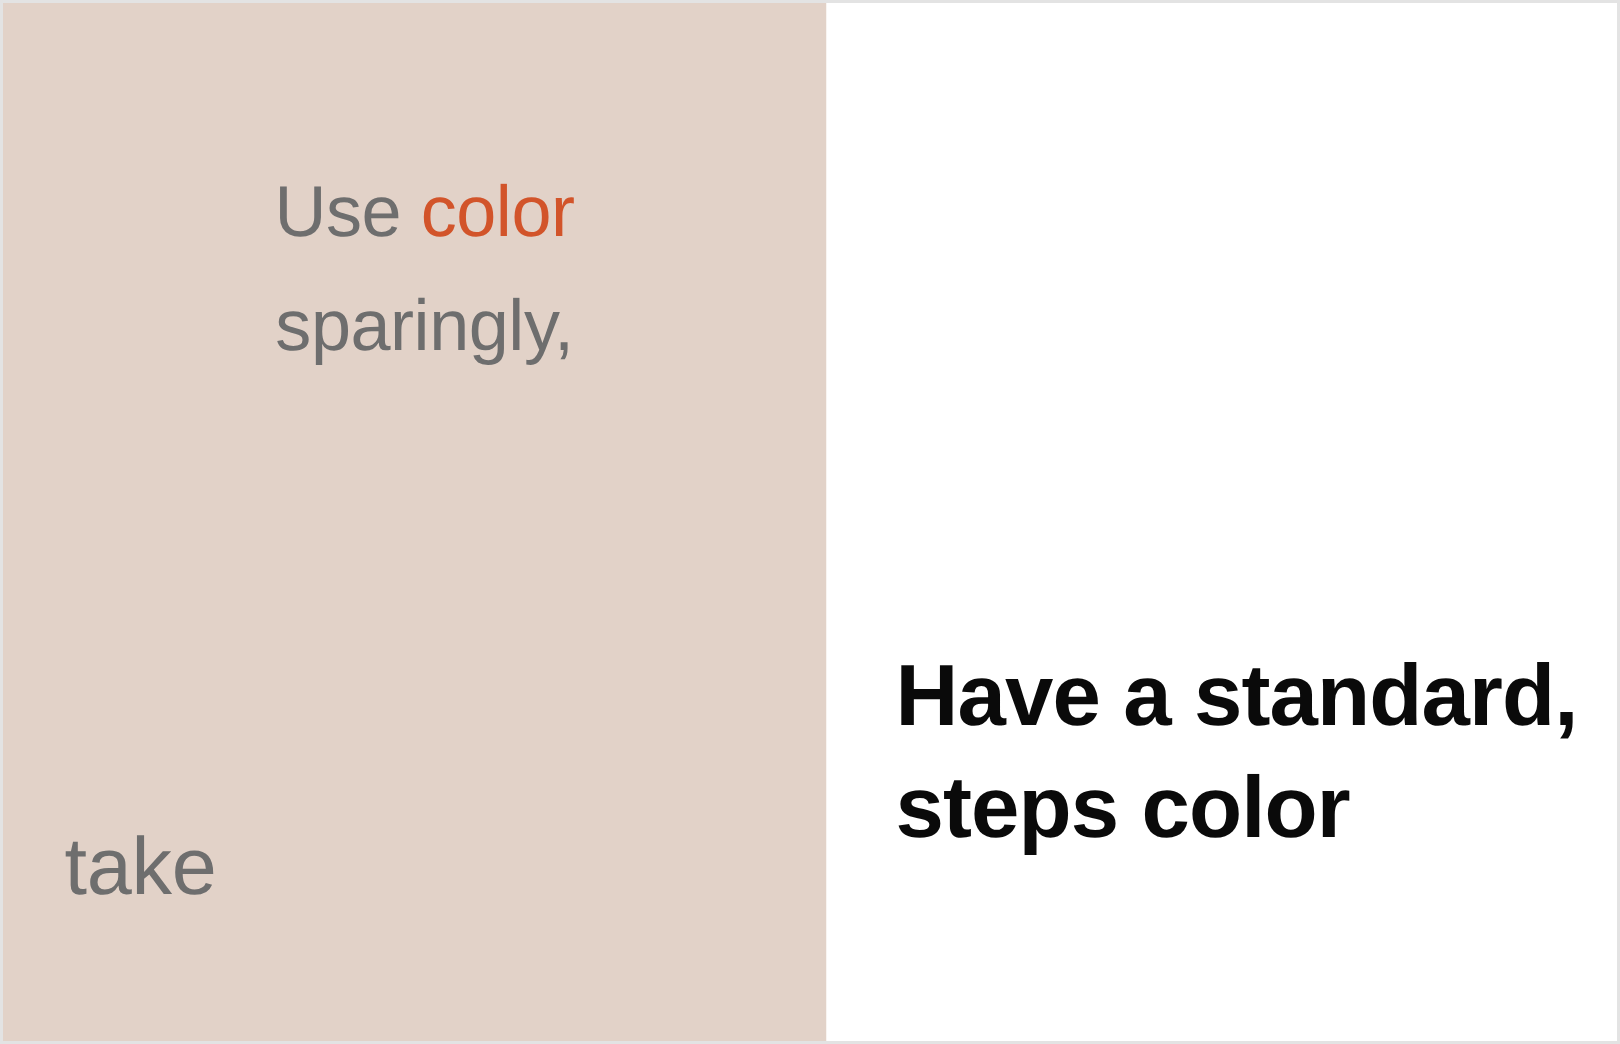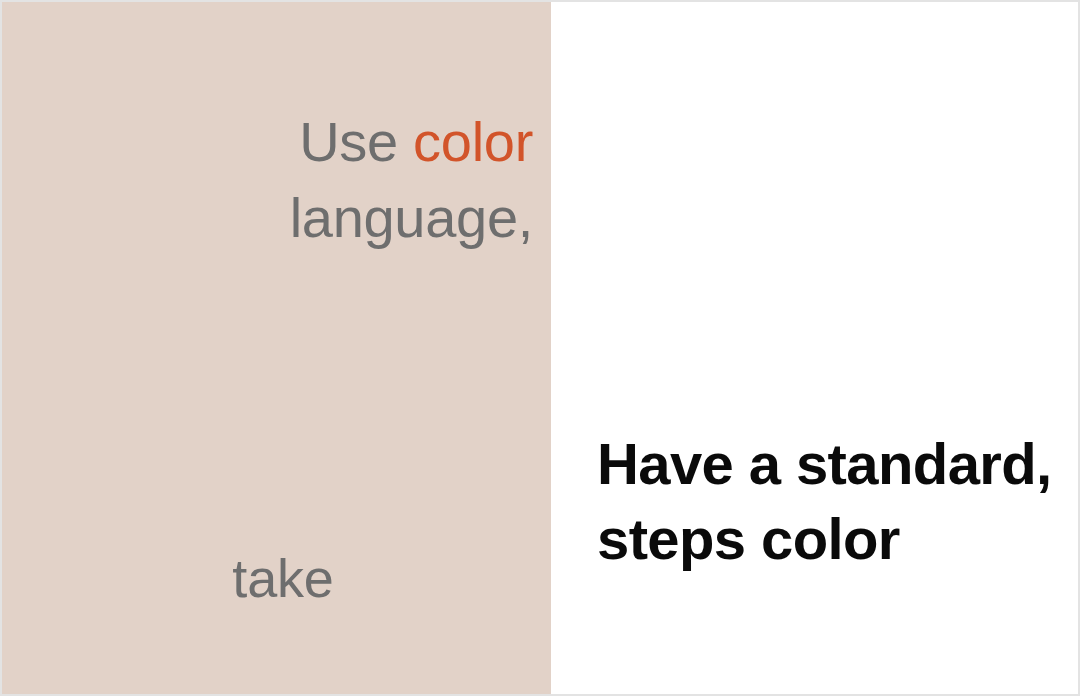--- a/index.html
+++ b/index.html
@@ -45,47 +45,47 @@
     background: #ffffff;
     box-sizing: border-box;
   }
 
   
   .headline {
     position: absolute;
     left: 31px;
     top: 102px;
     width: 500px;
-    font-size: 56px;
+    font-size: 48px;
     line-height: 76px;
     font-weight: 400;
     letter-spacing: -0.3px;
     color: #6e6e6e;
-    text-align: right;
+    text-align: center;
   }
 
   .headline .line {
     display: block;
     white-space: nowrap;
   }
 
   .word-accent-orange { color: #d2542a; }
 
   
   .subline {
     position: absolute;
     right: 28px;
     bottom: 84px;
     width: 480px;
     font-size: 54px;
     line-height: 64px;
     font-weight: 400;
     letter-spacing: -0.2px;
     color: #6e6e6e;
-    text-align: center;
+    text-align: left;
   }
 
   .subline .line {
     display: block;
     white-space: nowrap;
   }
 
   .word-accent-blue { color: #4b9fc9; }
 
   
@@ -109,21 +109,21 @@
 </style>
 </head>
 <body>
 
 <div id="slide-canvas">
 
   <div class="left-panel">
 
     <div class="headline">
       <span class="line"><span>Use </span><span class="word-accent-orange">color</span></span>
-      <span class="line">language,</span>
+      <span class="line">sparingly,</span>
     </div>
 
     <div class="subline">
       <span class="line">take</span>
     </div>
 
   </div>
 
   <div class="right-panel">
 

